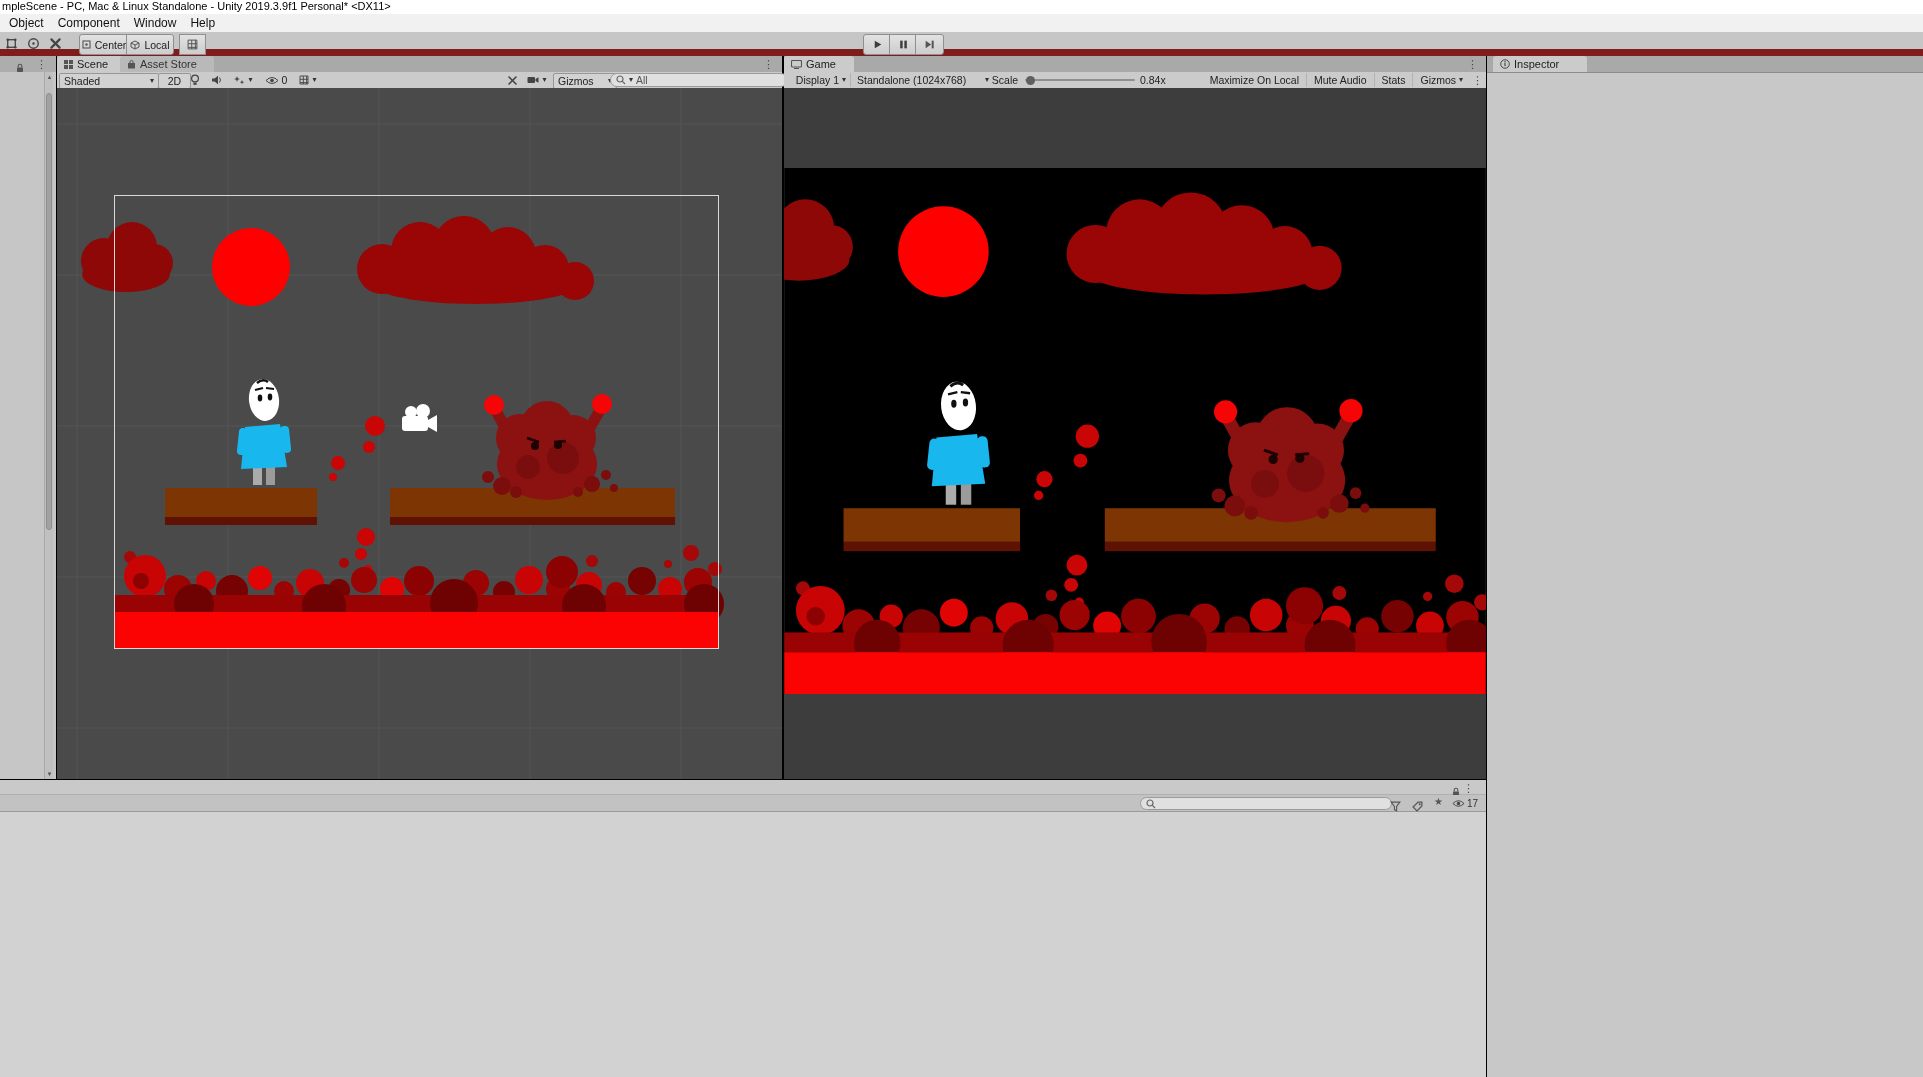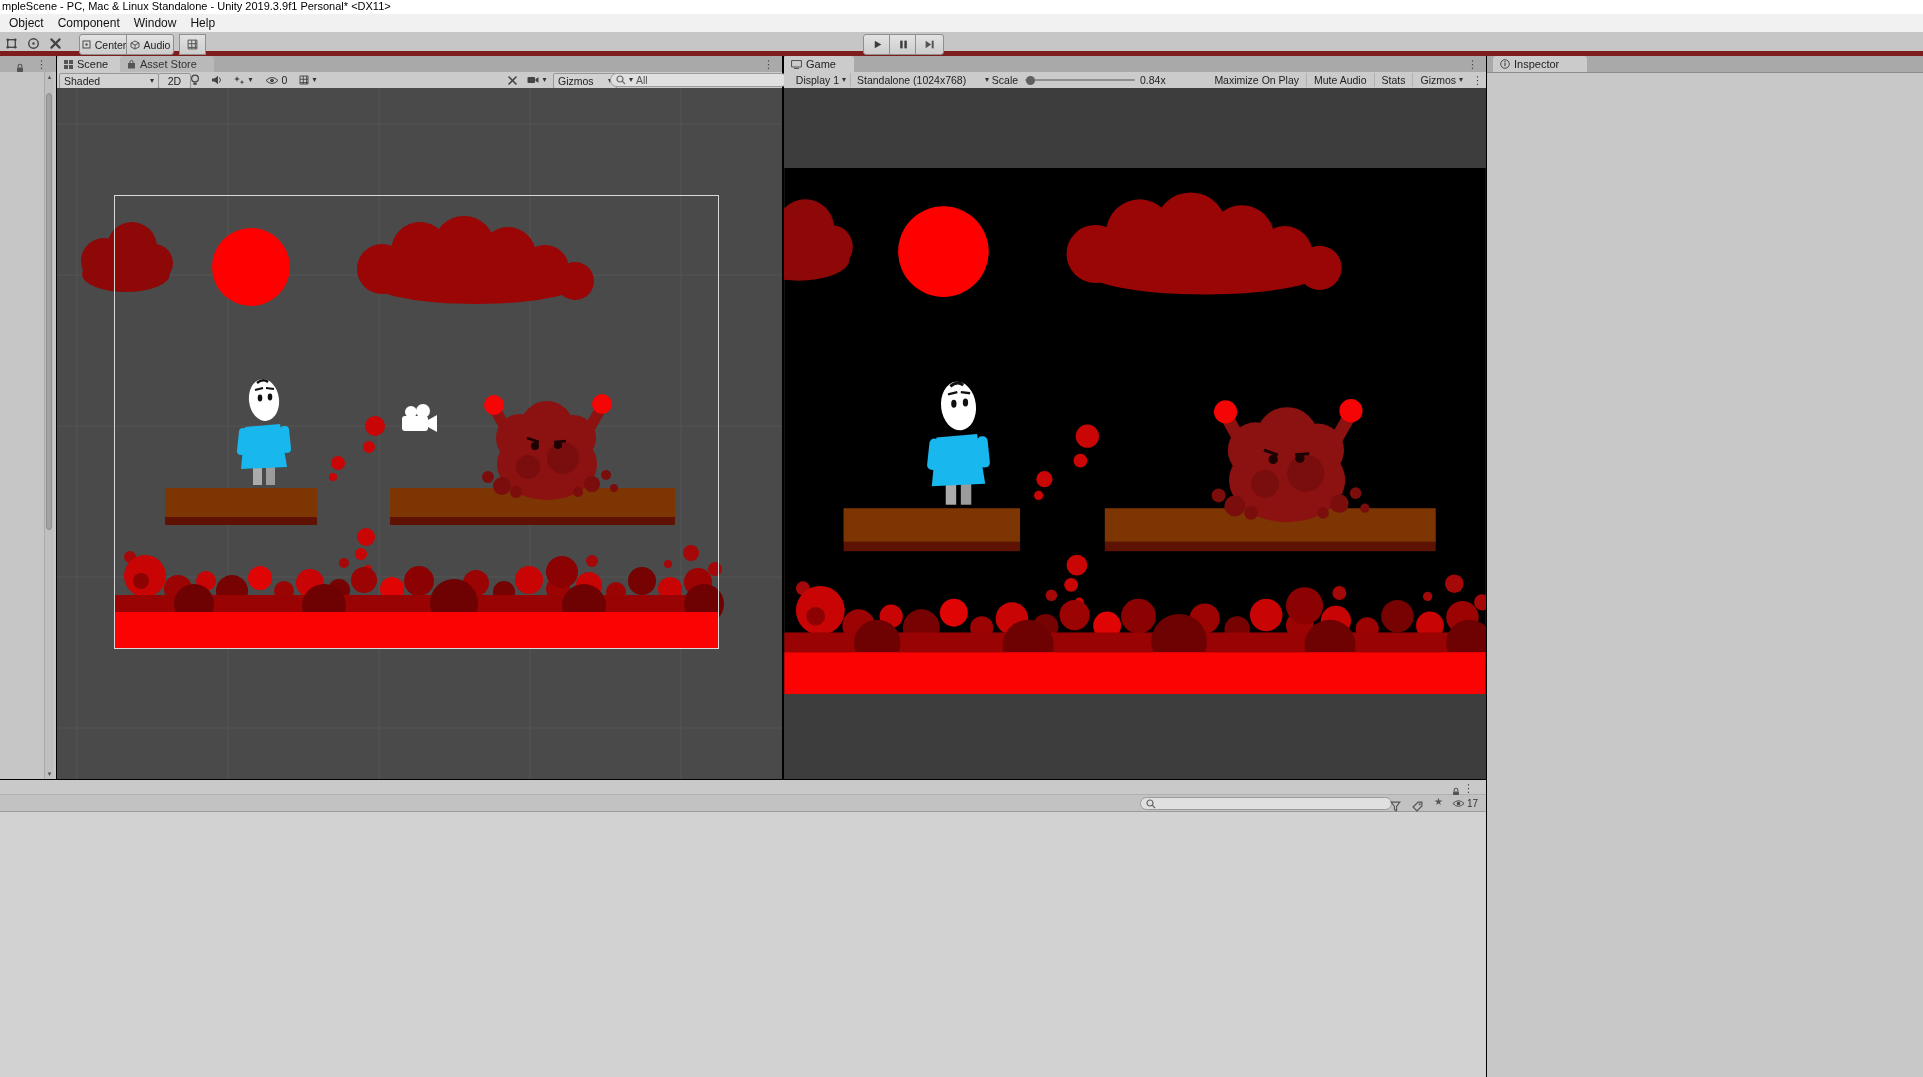--- a/index.html
+++ b/index.html
@@ -3,21 +3,21 @@
 <meta charset="utf-8">
 <style>
   html,body{margin:0;padding:0;background:#6b6b6b;}
   #root{position:relative;width:1923px;height:1077px;background:#000000;overflow:hidden;
         font-family:"Liberation Sans", sans-serif;color:#222;-webkit-font-smoothing:antialiased;}
   .a{position:absolute;box-sizing:border-box;}
   .titlebar{left:0;top:0;width:1923px;height:14px;background:#ffffff;}
   .titlebar span{position:absolute;left:2px;top:0px;font-size:11px;color:#000;white-space:nowrap;}
   .menubar{left:0;top:14px;width:1923px;height:18px;background:#f1f1f1;display:flex;align-items:center;padding-left:2px;}
   .menu-item{font-size:12px;color:#111;padding:12px 7px;line-height:18px;}
-  .maintoolbar{left:0;top:32px;width:1923px;height:24px;background:#c6c6c6;border-bottom:5px solid #7f1d1d;}
+  .maintoolbar{left:0;top:32px;width:1923px;height:24px;background:#c6c6c6;border-bottom:7px solid #7f1d1d;}
   .toolbtn{position:absolute;top:2px;width:20px;height:19px;display:flex;align-items:center;justify-content:center;border-radius:3px;}
   .pushbtn{position:absolute;top:2px;height:19px;background:linear-gradient(180deg,#e2e2e2,#cdcdcd);
            border:1px solid #8f8f8f;display:flex;align-items:center;justify-content:center;gap:4px;
            font-size:10.5px;color:#222;}
   .tabstrip{position:absolute;left:0;top:0;height:16px;width:100%;background:#a9a9a9;}
   .tab{position:absolute;top:0;height:16px;display:flex;align-items:center;gap:4px;padding:0 7px;font-size:11px;color:#222;border-radius:3px 3px 0 0;}
   .tab.active{background:#cbcbcb;}
   .tab.inactive{background:#b9b9b9;color:#333;}
   .panelbar{position:absolute;left:0;top:16px;height:16px;width:100%;background:#cbcbcb;border-bottom:7px solid #8b5cf6;}
   .dd{position:absolute;top:1px;height:14px;background:#d2d2d2;border:1px solid #979797;border-radius:2px;
@@ -73,21 +73,21 @@
       <svg width="9" height="9" viewBox="0 0 9 9">
           <rect x="1" y="1" width="7" height="7" fill="none" stroke="#555" stroke-width="1.1"></rect>
           <circle cx="4.5" cy="4.5" r="1.2" fill="#555"></circle>
         </svg>
       <span>Center</span>
     </div>
     <div class="pushbtn" style="left:126px;width:46px;border-radius:0 3px 3px 0;">
       <svg width="10" height="10" viewBox="0 0 10 10">
           <path d="M5 1 L9 3 V7 L5 9 L1 7 V3 Z M1 3 L5 5 L9 3 M5 5 V9" fill="none" stroke="#555" stroke-width="1"></path>
         </svg>
-      <span>Audio</span>
+      <span>Local</span>
     </div>
     <div class="pushbtn" style="left:179px;width:25px;">
       <svg width="11" height="11" viewBox="0 0 10 10">
           <path d="M1 1h8v8H1z M1 4.3h8 M1 7.6h8 M4.3 1v8 M7.6 1v8" stroke="#555" fill="none" stroke-width="0.9"></path>
         </svg>
     </div>
     <div class="pushbtn" style="left:863px;width:27px;border-radius:3px 0 0 3px;">
       <svg width="11" height="11" viewBox="0 0 10 10">
           <path d="M2.5 1.5 L8.5 5 L2.5 8.5 Z" fill="#3c3c3c"></path>
         </svg>
@@ -381,21 +381,21 @@
       <div class="flat" style="left:238px;width:116px;">
         <div style="position:relative;width:110px;height:2px;background:#8f8f8f;border-radius:1px;">
           <div style="position:absolute;left:1px;top:-3.5px;width:9px;height:9px;border-radius:5px;background:#5f5f5f;"></div>
         </div>
       </div>
       <div class="flat" style="left:356px;width:36px;justify-content:flex-start;">
         <span>0.84x</span>
       </div>
       <div class="a" style="right:16px;top:1px;height:14px;display:flex;">
         <div class="glabel" style="border-left:none;">
-            <span>Maximize On Play</span>
+            <span>Maximize On Local</span>
           </div>
         <div class="glabel">
             <span>Mute Audio</span>
           </div>
         <div class="glabel">
             <span>Stats</span>
           </div>
         <div class="glabel">
           <span>Gizmos</span>&nbsp;<span class="arrow">▾</span>
         </div>

